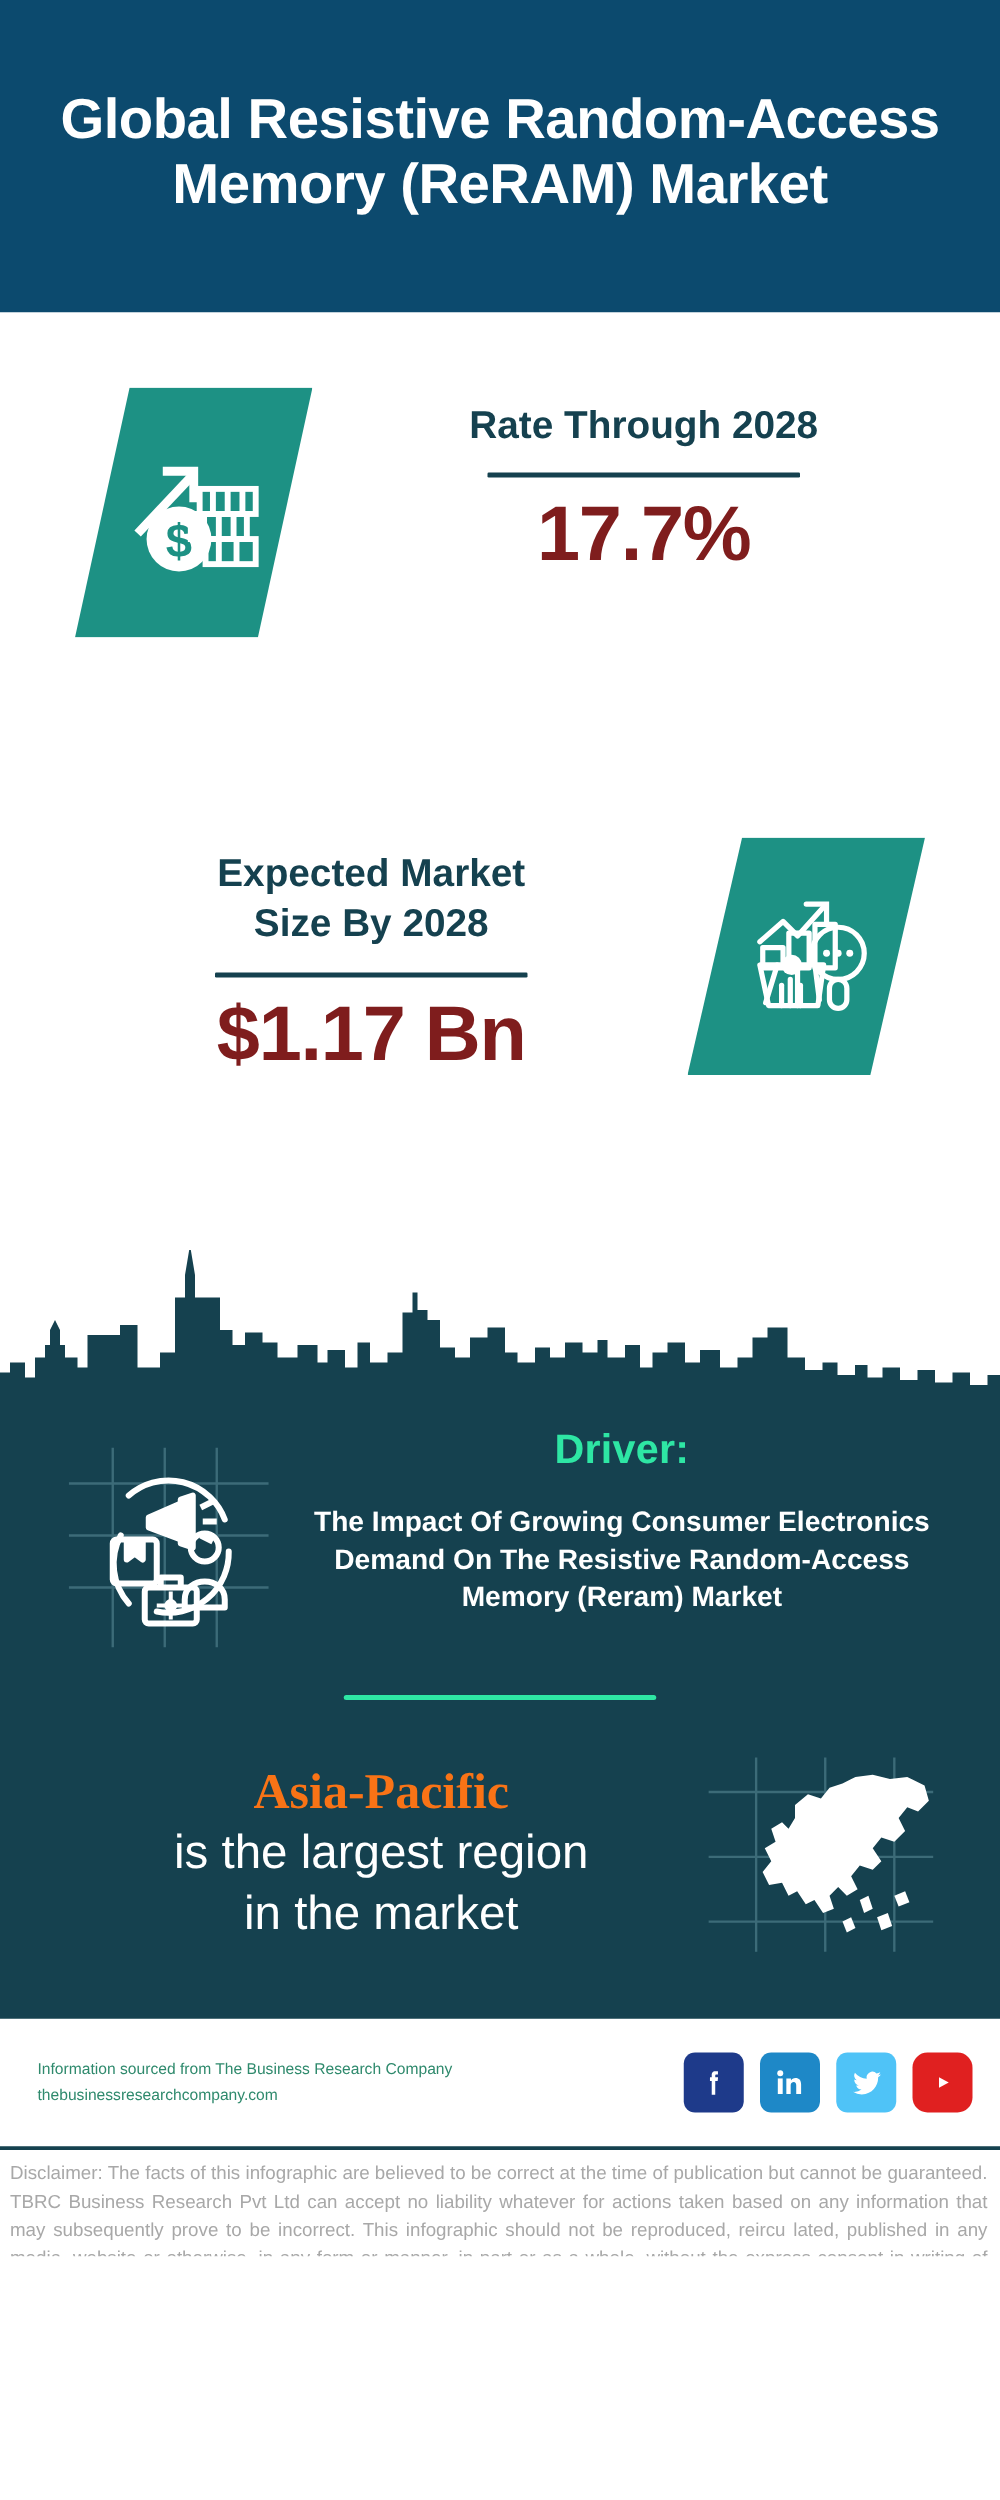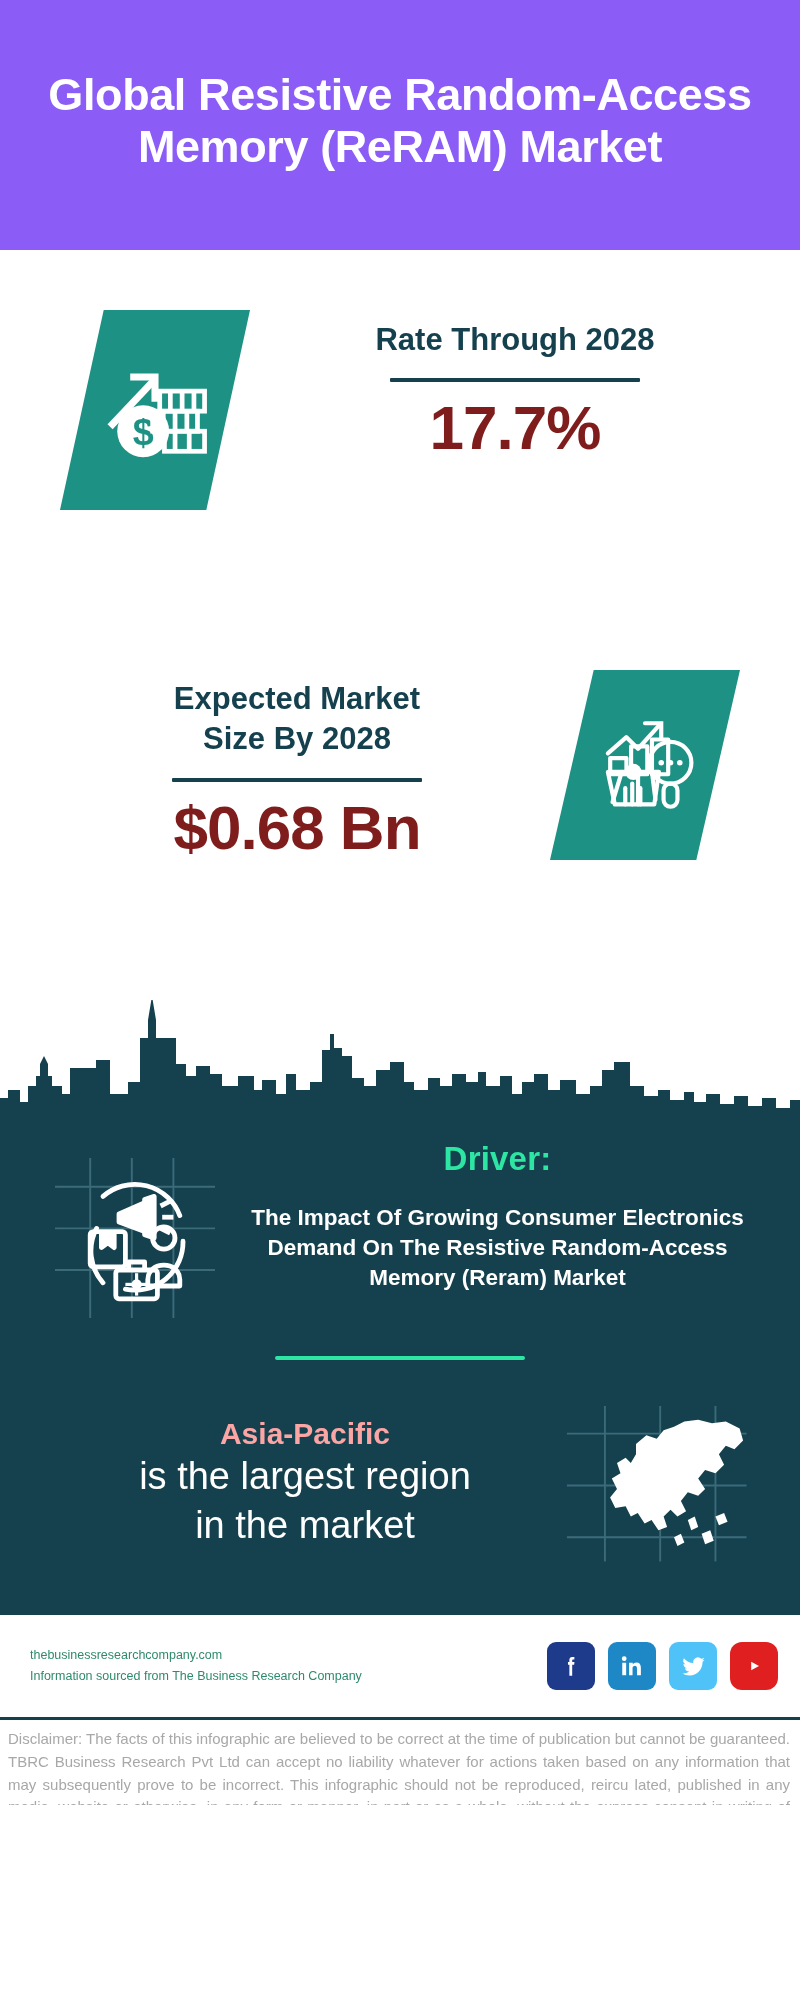--- a/index.html
+++ b/index.html
@@ -7,21 +7,21 @@
   body {
     width:800px; height:2000px;
     background:#ffffff;
     font-family:"Liberation Sans", sans-serif;
     overflow:hidden;
     position:relative;
   }
 
   
   .header {
-    background:#8b5cf6;
+    background:#0c4a6e;
     height:250px;
     display:flex;
     align-items:center;
     justify-content:center;
     padding:6px 40px 14px;
   }
   .header-title {
     color:#ffffff;
     font-size:45px;
     font-weight:bold;
@@ -169,24 +169,25 @@
     display:flex;
     align-items:center;
     padding:32px 20px 30px 30px;
   }
   .region-text {
     flex:1;
     text-align:center;
     padding-left:20px;
   }
   .region-name {
-    color:#fca5a5;
-    font-size:30px;
+    color:#f97316;
+    font-size:40px;
     font-weight:bold;
     line-height:1.25;
+    font-family:Liberation Serif, serif;
   }
   .region-sub {
     color:#ffffff;
     font-size:38px;
     font-weight:normal;
     line-height:1.28;
   }
   .map-wrap {
     width:190px; height:180px;
     flex:0 0 190px;
@@ -275,21 +276,21 @@
       <div class="rule"></div>
       <div class="big-val">17.7%</div>
     </div>
   </div>
 
   <div class="size-block">
     <div class="size-text">
       <div class="lbl-dark">Expected Market</div>
       <div class="lbl-dark">Size By 2028</div>
       <div class="rule"></div>
-      <div class="big-val">$0.68 Bn</div>
+      <div class="big-val">$1.17 Bn</div>
     </div>
     <div class="size-icon-wrap">
       <div class="para-shape"></div>
       <div class="para-inner">
         <svg width="116" height="116" viewBox="0 0 100 100">
           <g fill="none" stroke="#ffffff" stroke-width="3.6" stroke-linecap="round" stroke-linejoin="round">
             <path d="M18 40 L34 26 L44 36 L62 16"></path>
             <path d="M50 14 L64 14 L64 27" stroke-linejoin="miter"></path>
             <rect x="20" y="44" width="14" height="14"></rect>
             <rect x="38" y="34" width="14" height="24"></rect>
@@ -387,22 +388,22 @@
         <path fill="#ffffff" d="M82 82 L87 80 L89 86 L84 88 Z"></path>
         <path fill="#ffffff" d="M90 72 L95 70 L97 75 L92 77 Z"></path>
         <path fill="#ffffff" d="M66 84 L70 82 L72 87 L68 89 Z"></path>
       </svg>
     </div>
   </div>
 </div>
 
 <div class="footer">
   <div class="source-text">
+    <div>Information sourced from The Business Research Company</div>
     <div>thebusinessresearchcompany.com</div>
-    <div>Information sourced from The Business Research Company</div>
   </div>
   <div class="socials">
     <div class="soc fb">
       <svg width="26" height="26" viewBox="0 0 24 24">
         <path fill="#ffffff" d="M15.2 8.2h-2.1V6.9c0-.6.4-.8.7-.8h1.3V3.6h-1.9c-2.2 0-2.7 1.6-2.7 2.7v1.9H9.2v2.7h1.3V21h2.6v-10.1h1.8z"></path>
       </svg>
     </div>
     <div class="soc li">
       <svg width="26" height="26" viewBox="0 0 24 24">
         <rect x="3" y="9" width="3.6" height="11.5" fill="#ffffff"></rect>

